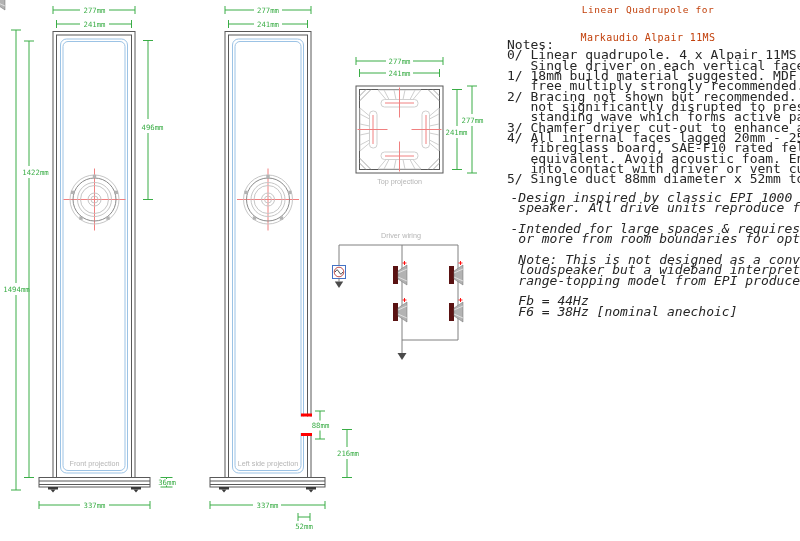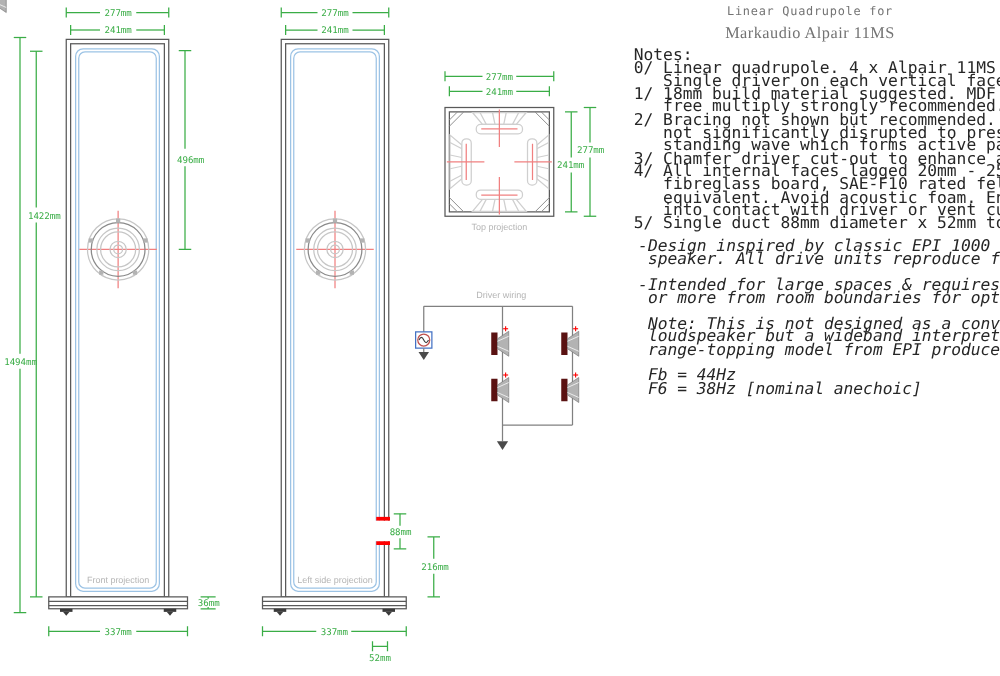--- a/index.html
+++ b/index.html
@@ -19,24 +19,24 @@
   .tm{text-anchor:middle;}
   .wire{stroke:#808080;stroke-width:1;fill:none;}
   .thin{stroke:#8f8f8f;stroke-width:0.8;fill:none;}
   .drv{stroke:#cfcfcf;stroke-width:1;fill:none;}
   .drvf{stroke:#cfcfcf;stroke-width:1;fill:#ffffff;}
   .screw{fill:#b3b3b3;}
   .foot{fill:#3a3a3a;}
   .arrow{fill:#4a4a4a;}
   .plus{stroke:#ff0000;stroke-width:0.9;}
   
-  .tb{position:absolute;color:#737373;}
+  .tb{position:absolute;color:#c2410c;}
   #title-block{left:498px;top:3px;width:300px;text-align:center;}
   #title-main{font-size:9.5px;line-height:13px;letter-spacing:0.6px;margin:0;}
-  #title-sub{font-size:13px;line-height:12px;letter-spacing:0.4px;margin:4px;font-family:Liberation Serif, serif;}
+  #title-sub{font-size:10px;line-height:12px;letter-spacing:0.4px;margin:16px;}
   pre.mono{font-family:"DejaVu Sans Mono",monospace;font-size:13px;line-height:10.35px;
            margin:0;white-space:pre;color:#262626;}
   #notes-block{left:507px;top:40px;}
   #remarks-block{left:487px;top:193px;font-style:italic;}
   #credit-block{left:671px;top:495px;}
 </style>
 </head>
 <body>
 
 <div id="sheet">

